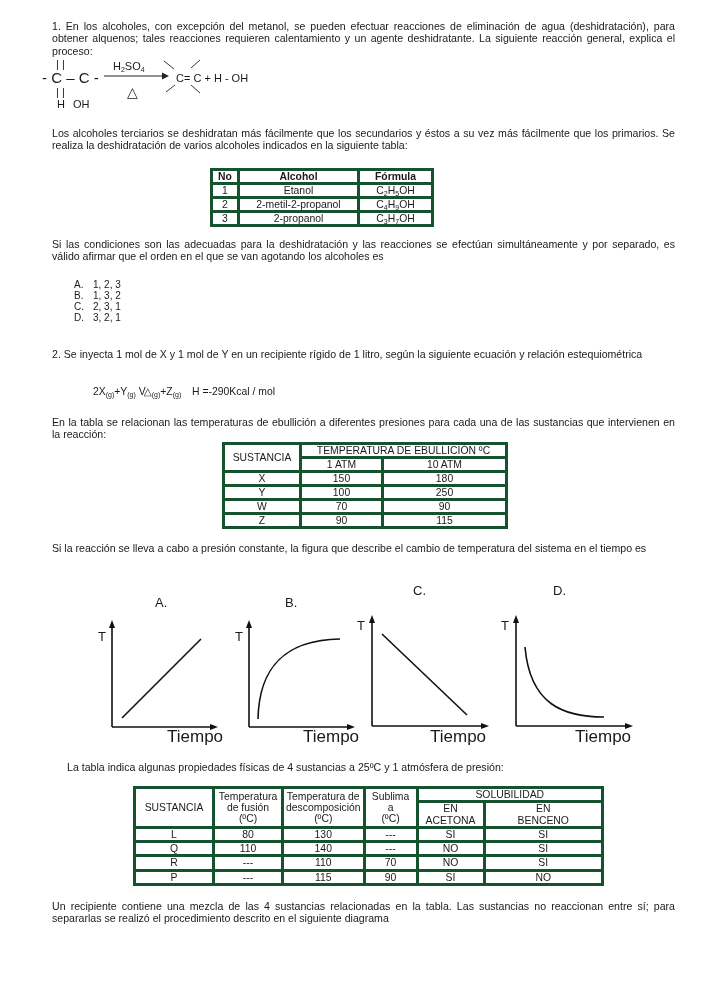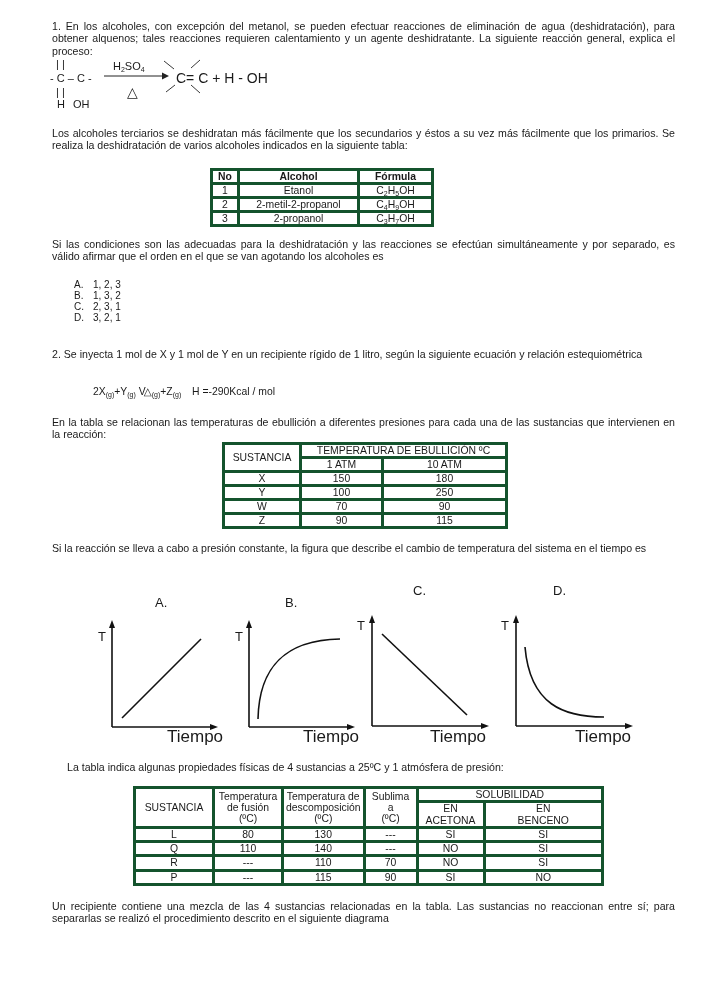--- a/index.html
+++ b/index.html
@@ -22,39 +22,39 @@
   .axis-x { position: absolute; font-size: 17px; }
   svg { position: absolute; overflow: visible; }
 </style>
 </head>
 <body>
 
 <div class="para last-left" style="top:4px;margin-top:16px;">1. En los alcoholes, con excepción del metanol, se pueden efectuar reacciones de eliminación de agua (deshidratación), para obtener alquenos; tales reacciones requieren calentamiento y un agente deshidratante. La siguiente reacción general, explica el proceso:</div>
 
 <div>
   <div class="abs" style="left:56px;top:58px;font-size:11px;">|   |</div>
-  <div class="abs" style="left:50px;top:72px;font-size:11px;">- C – C -</div>
+  <div class="abs" style="left:42px;top:72px;font-size:15px;">- C – C -</div>
   <div class="abs" style="left:56px;top:86px;font-size:11px;">|   |</div>
   <div class="abs" style="left:57px;top:98px;font-size:11px;">H</div>
   <div class="abs" style="left:73px;top:98px;font-size:11px;">OH</div>
 
   <div class="abs" style="left:113px;top:60px;font-size:11px;"><span>H</span><sub>2</sub><span>SO</span><sub>4</sub></div>
   <svg style="left:104px;top:71px;" width="65" height="10">
     <line x1="0" y1="5" x2="58" y2="5" stroke="#222" stroke-width="1"></line>
     <polygon points="58,1.5 65,5 58,8.5" fill="#222"></polygon>
   </svg>
   <div class="abs" style="left:127px;top:86px;font-size:14px;">△</div>
 
   <svg style="left:162px;top:58px;" width="40" height="46">
     <line x1="2" y1="3" x2="12" y2="11" stroke="#222" stroke-width="0.9"></line>
     <line x1="4" y1="34" x2="13" y2="27" stroke="#222" stroke-width="0.9"></line>
     <line x1="38" y1="2" x2="29" y2="10" stroke="#222" stroke-width="0.9"></line>
     <line x1="29" y1="27" x2="38" y2="35" stroke="#222" stroke-width="0.9"></line>
   </svg>
-  <div class="abs" style="left:176px;top:72px;font-size:14px;">C= C + H - OH</div>
+  <div class="abs" style="left:176px;top:72px;font-size:11px;">C= C + H - OH</div>
 </div>
 
 <div class="para last-left" style="top:127px;">Los alcoholes terciarios se deshidratan más fácilmente que los secundarios y éstos a su vez más fácilmente que los primarios. Se realiza la deshidratación de varios alcoholes indicados en la siguiente tabla:</div>
 
 <table class="t" style="left:210px;top:168px;width:224px;">
   <tbody>
       <tr>
     <th class="b" style="width:20px;">No</th>
     <th class="b" style="width:113px;">Alcohol</th>
     <th class="b">Fórmula</th>

